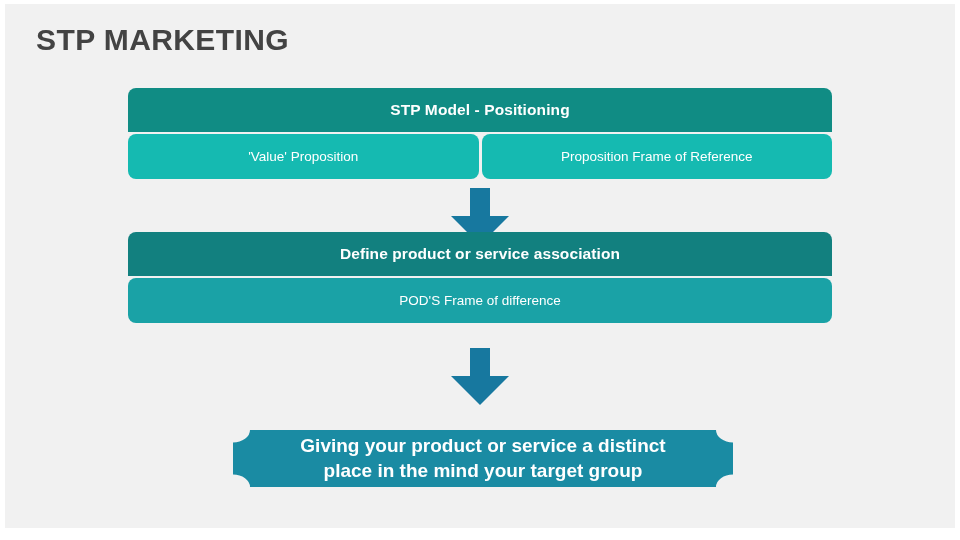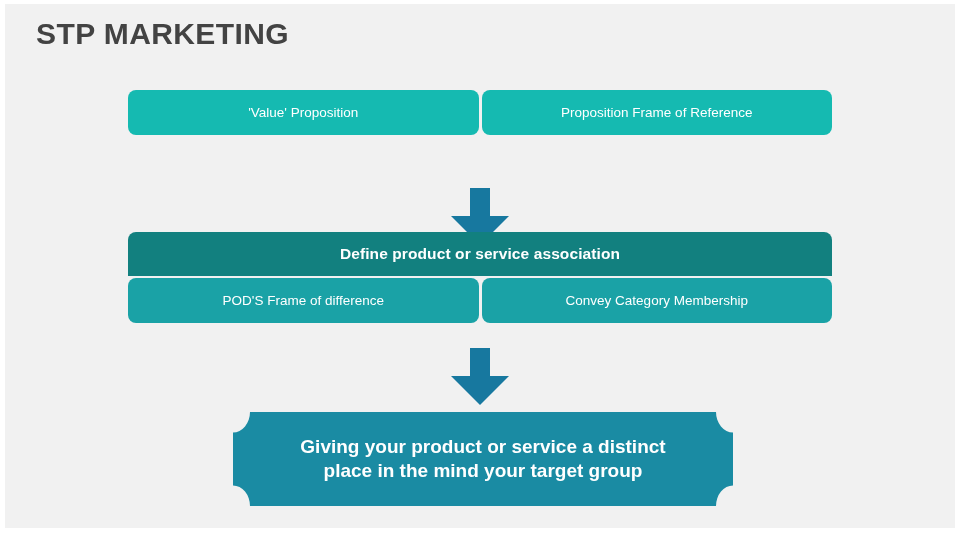--- a/index.html
+++ b/index.html
@@ -81,23 +81,23 @@
     position: absolute;
     width: 62px;
     height: 58px;
   }
   .arrow svg { display: block; width: 100%; height: 100%; }
 
   
   #conclusion {
     position: absolute;
     left: 233px;
-    top: 412px;
+    top: 430px;
     width: 500px;
-    height: 94px;
+    height: 57px;
     border-radius: 32px;
   }
   #conclusion svg {
     position: absolute;
     inset: 0;
     width: 100%;
     height: 100%;
   }
   #conclusion .conclusion-text {
     position: absolute;
@@ -118,40 +118,40 @@
 </head>
 <body>
 
 <div id="slide" style="background: rgb(241, 241, 241);">
 
   <div class="edge edge-top"></div>
   <div class="edge edge-left"></div>
   <div class="edge edge-right"></div>
   <div class="edge edge-bottom"></div>
 
-  <div id="page-title" style="color: rgb(67, 67, 67);">STP MARKETING</div>
+  <div id="page-title" style="color: rgb(67, 67, 67); margin-top: 6px;">STP MARKETING</div>
 
   <div class="group" id="group-1" style="top:88px;">
+    <div class="group-header" id="group-1-header" style="background: rgb(16, 140, 132);">STP Model - Positioning</div>
     <div class="group-children">
       <div class="child-box" id="g1c0" style="background: rgb(21, 186, 177);">'Value' Proposition</div>
       <div class="child-box" id="g1c1" style="background: rgb(21, 186, 177);">Proposition Frame of Reference</div>
     </div>
   </div>
 
   <div class="arrow" id="arrow-1" style="left:449px; top:188px;">
     <svg viewBox="0 0 62 58" preserveAspectRatio="none">
       <polygon id="arrow-1-poly" points="21,0 41,0 41,28 60,28 31,57 2,28 21,28" fill="#17789f"></polygon>
     </svg>
   </div>
 
   <div class="group" id="group-2" style="top:232px;">
     <div class="group-header" id="group-2-header" style="background: rgb(18, 128, 127);">Define product or service association</div>
     <div class="group-children">
       <div class="child-box" id="g2c0" style="background: rgb(26, 162, 166);">POD'S Frame of difference</div>
-      <div class="child-box" id="g2c2" style="background: rgb(26, 162, 166);">Convey Category Membership</div>
     </div>
   </div>
 
   <div class="arrow" id="arrow-2" style="left:449px; top:348px;">
     <svg viewBox="0 0 62 58" preserveAspectRatio="none">
       <polygon id="arrow-2-poly" points="21,0 41,0 41,28 60,28 31,57 2,28 21,28" fill="#17789f"></polygon>
     </svg>
   </div>
 
   <div id="conclusion">

